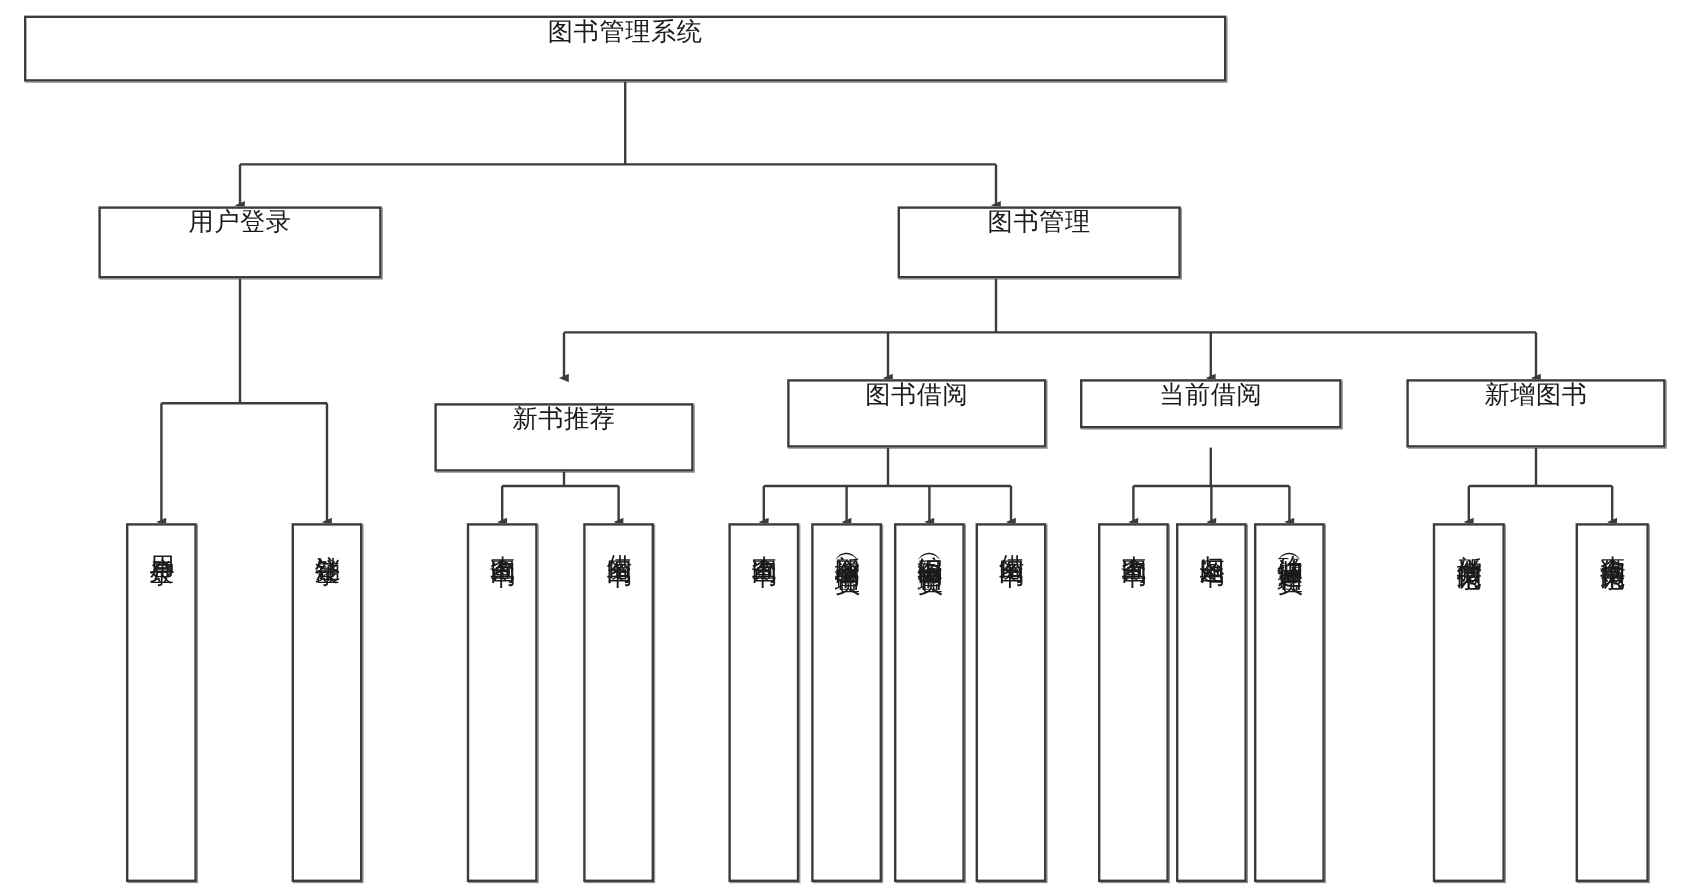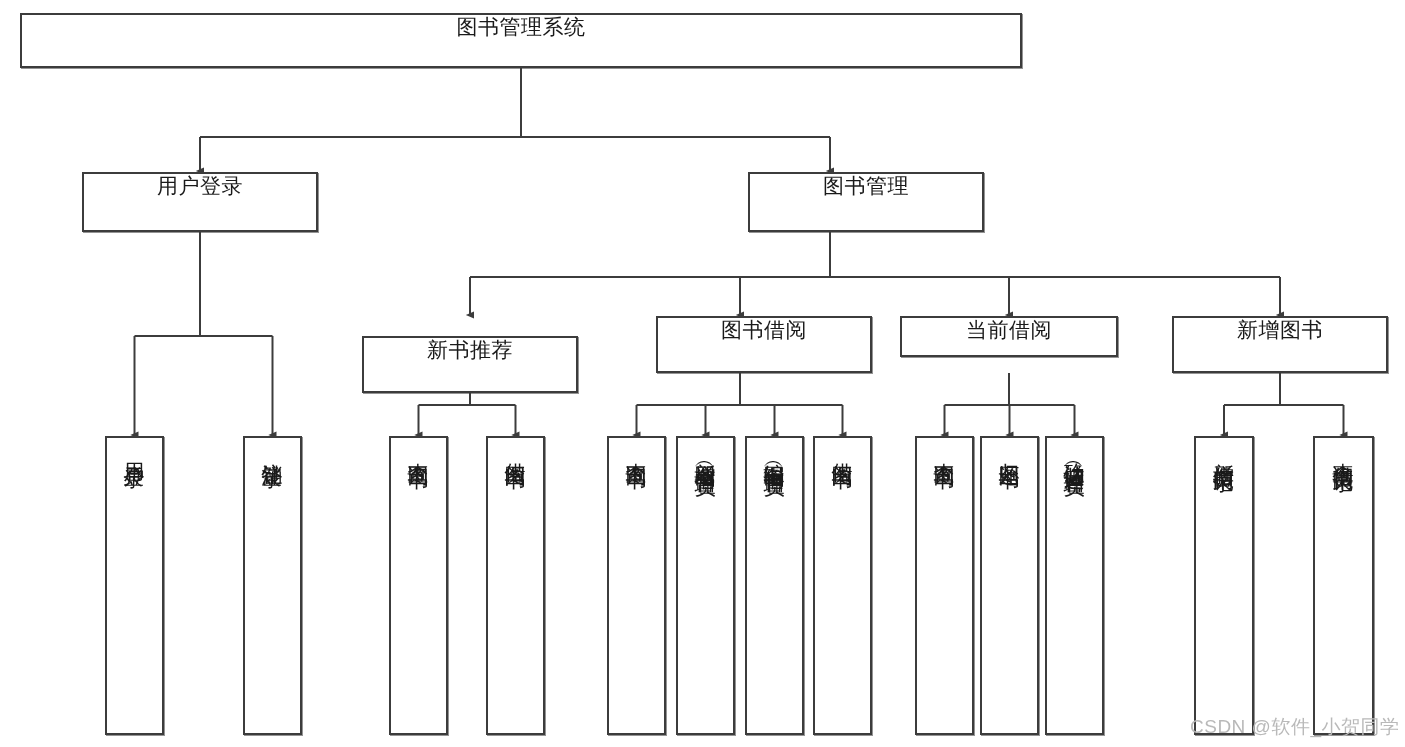--- a/index.html
+++ b/index.html
@@ -171,14 +171,13 @@
         <span class="lbl">确认归还（管理员）</span>
       </div>
       <div class="node v" style="left: 1194px; top: 436px; width: 60px; height: 299px;">
         <span class="lbl">新增借阅记录</span>
       </div>
       <div class="node v" style="left: 1313px; top: 436px; width: 61px; height: 299px;">
         <span class="lbl">查询借阅记录</span>
       </div>
     </div>
 
-  <div class="watermark" style="left: 1190px; top: 714px; color: rgb(185, 185, 185);">CSDN @软件_小贺同学</div>
 </div>
 
 </body></html>

